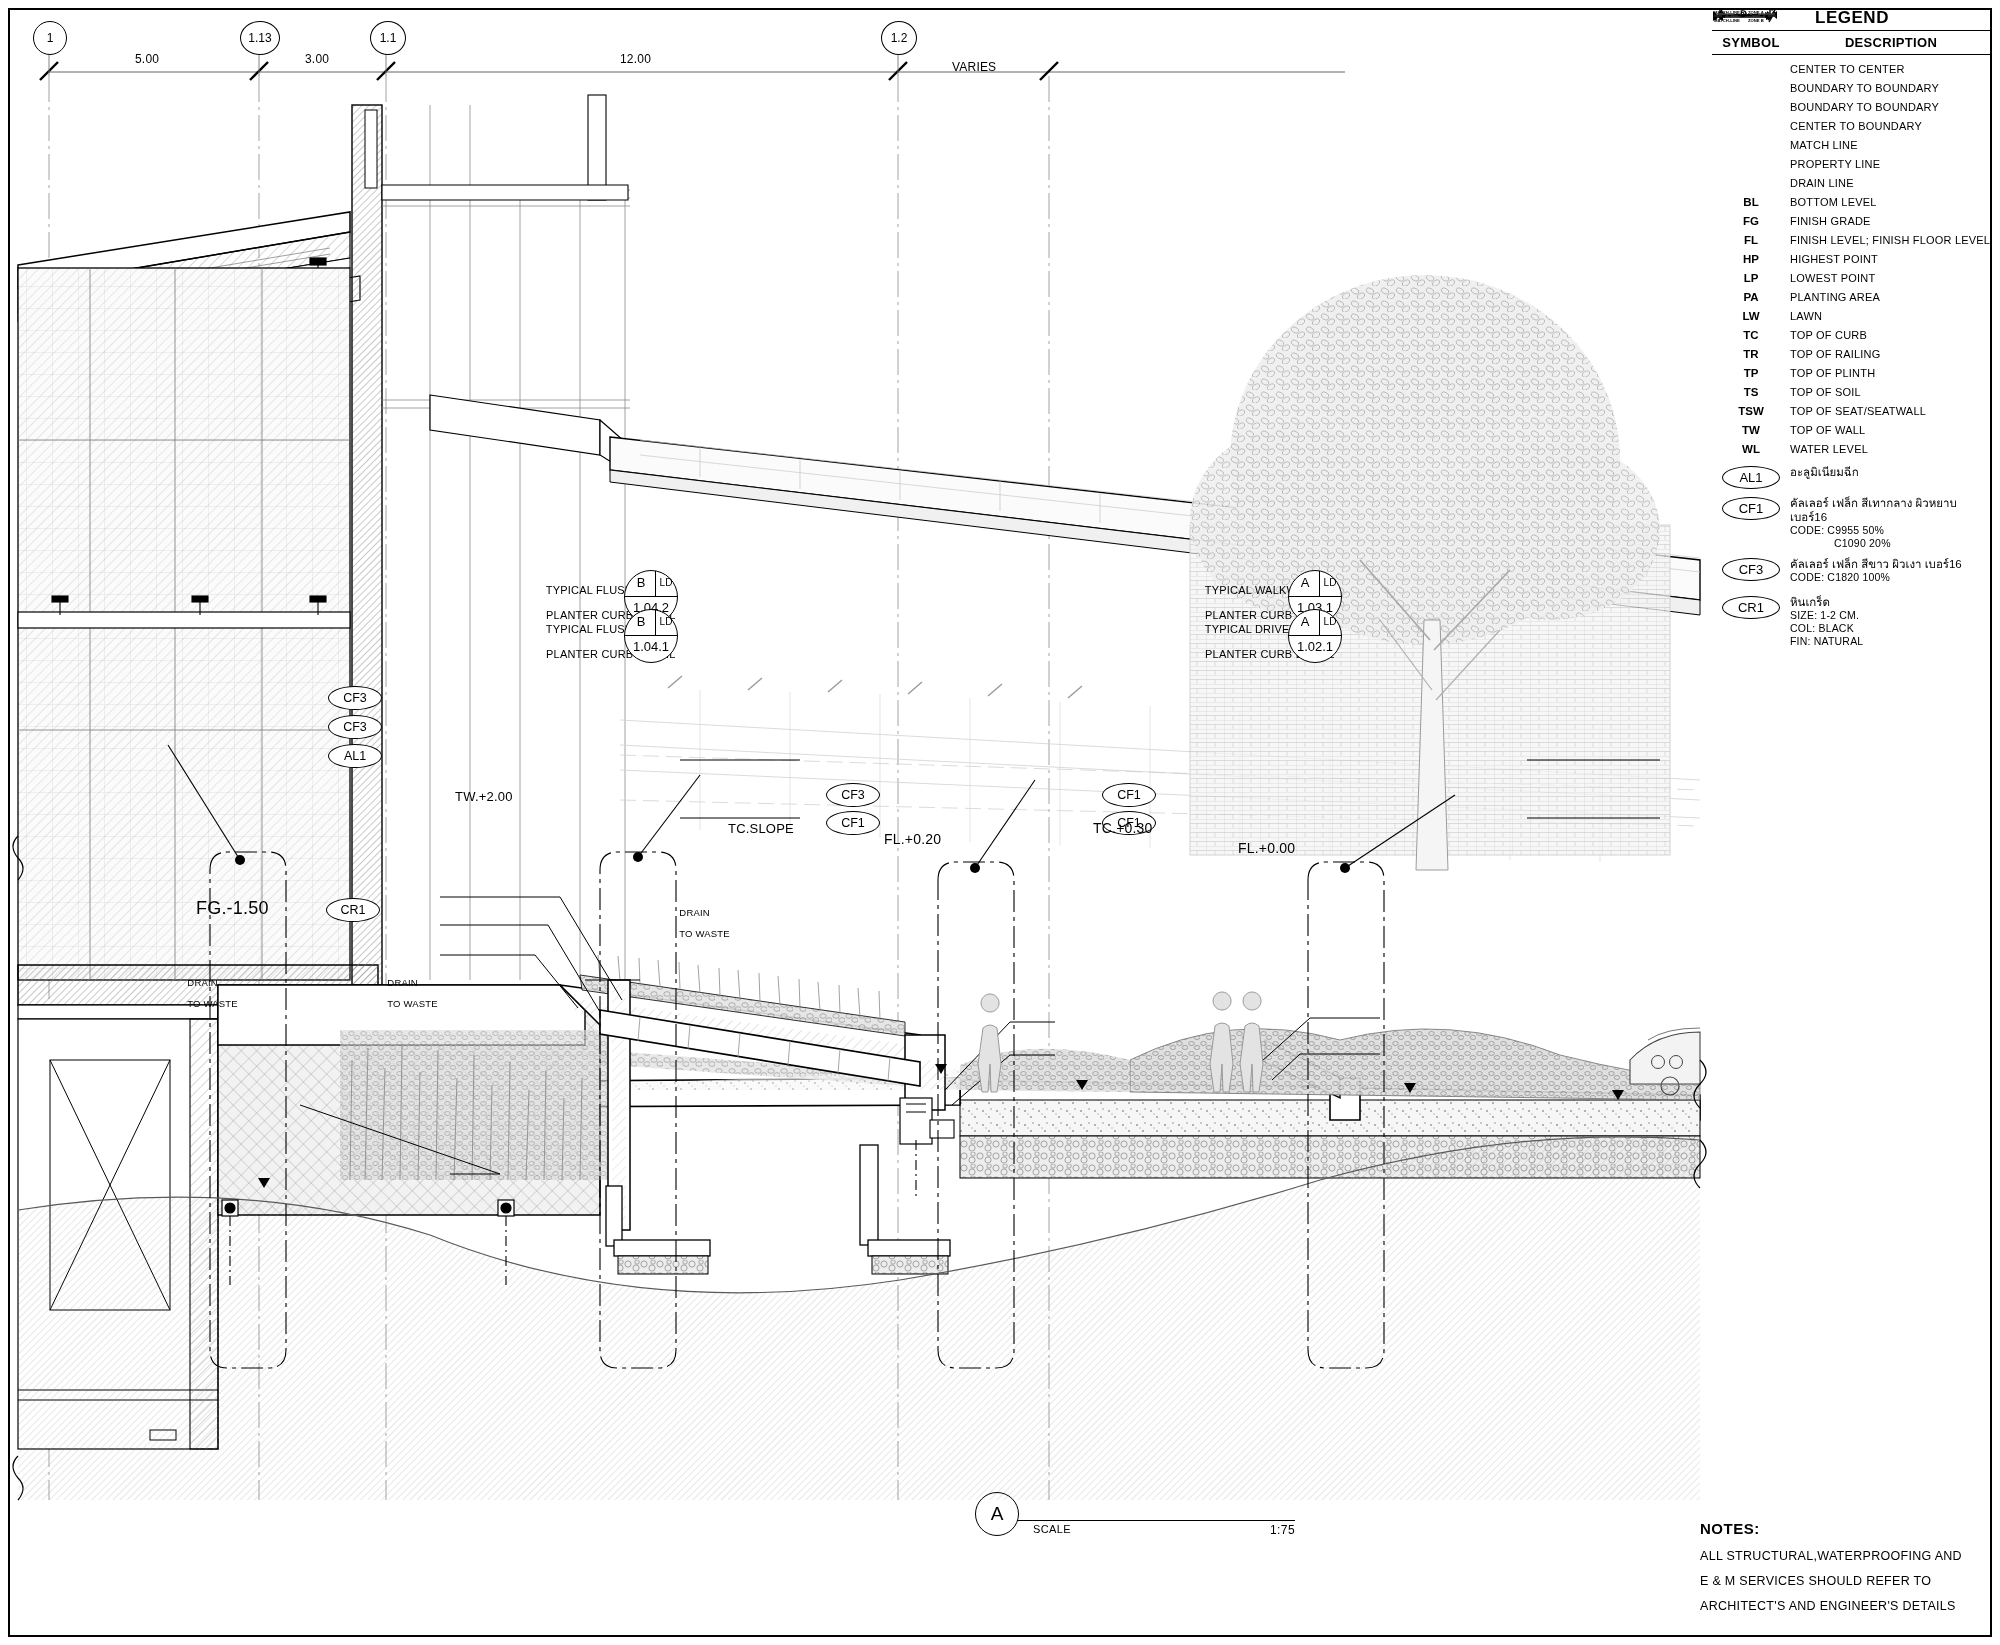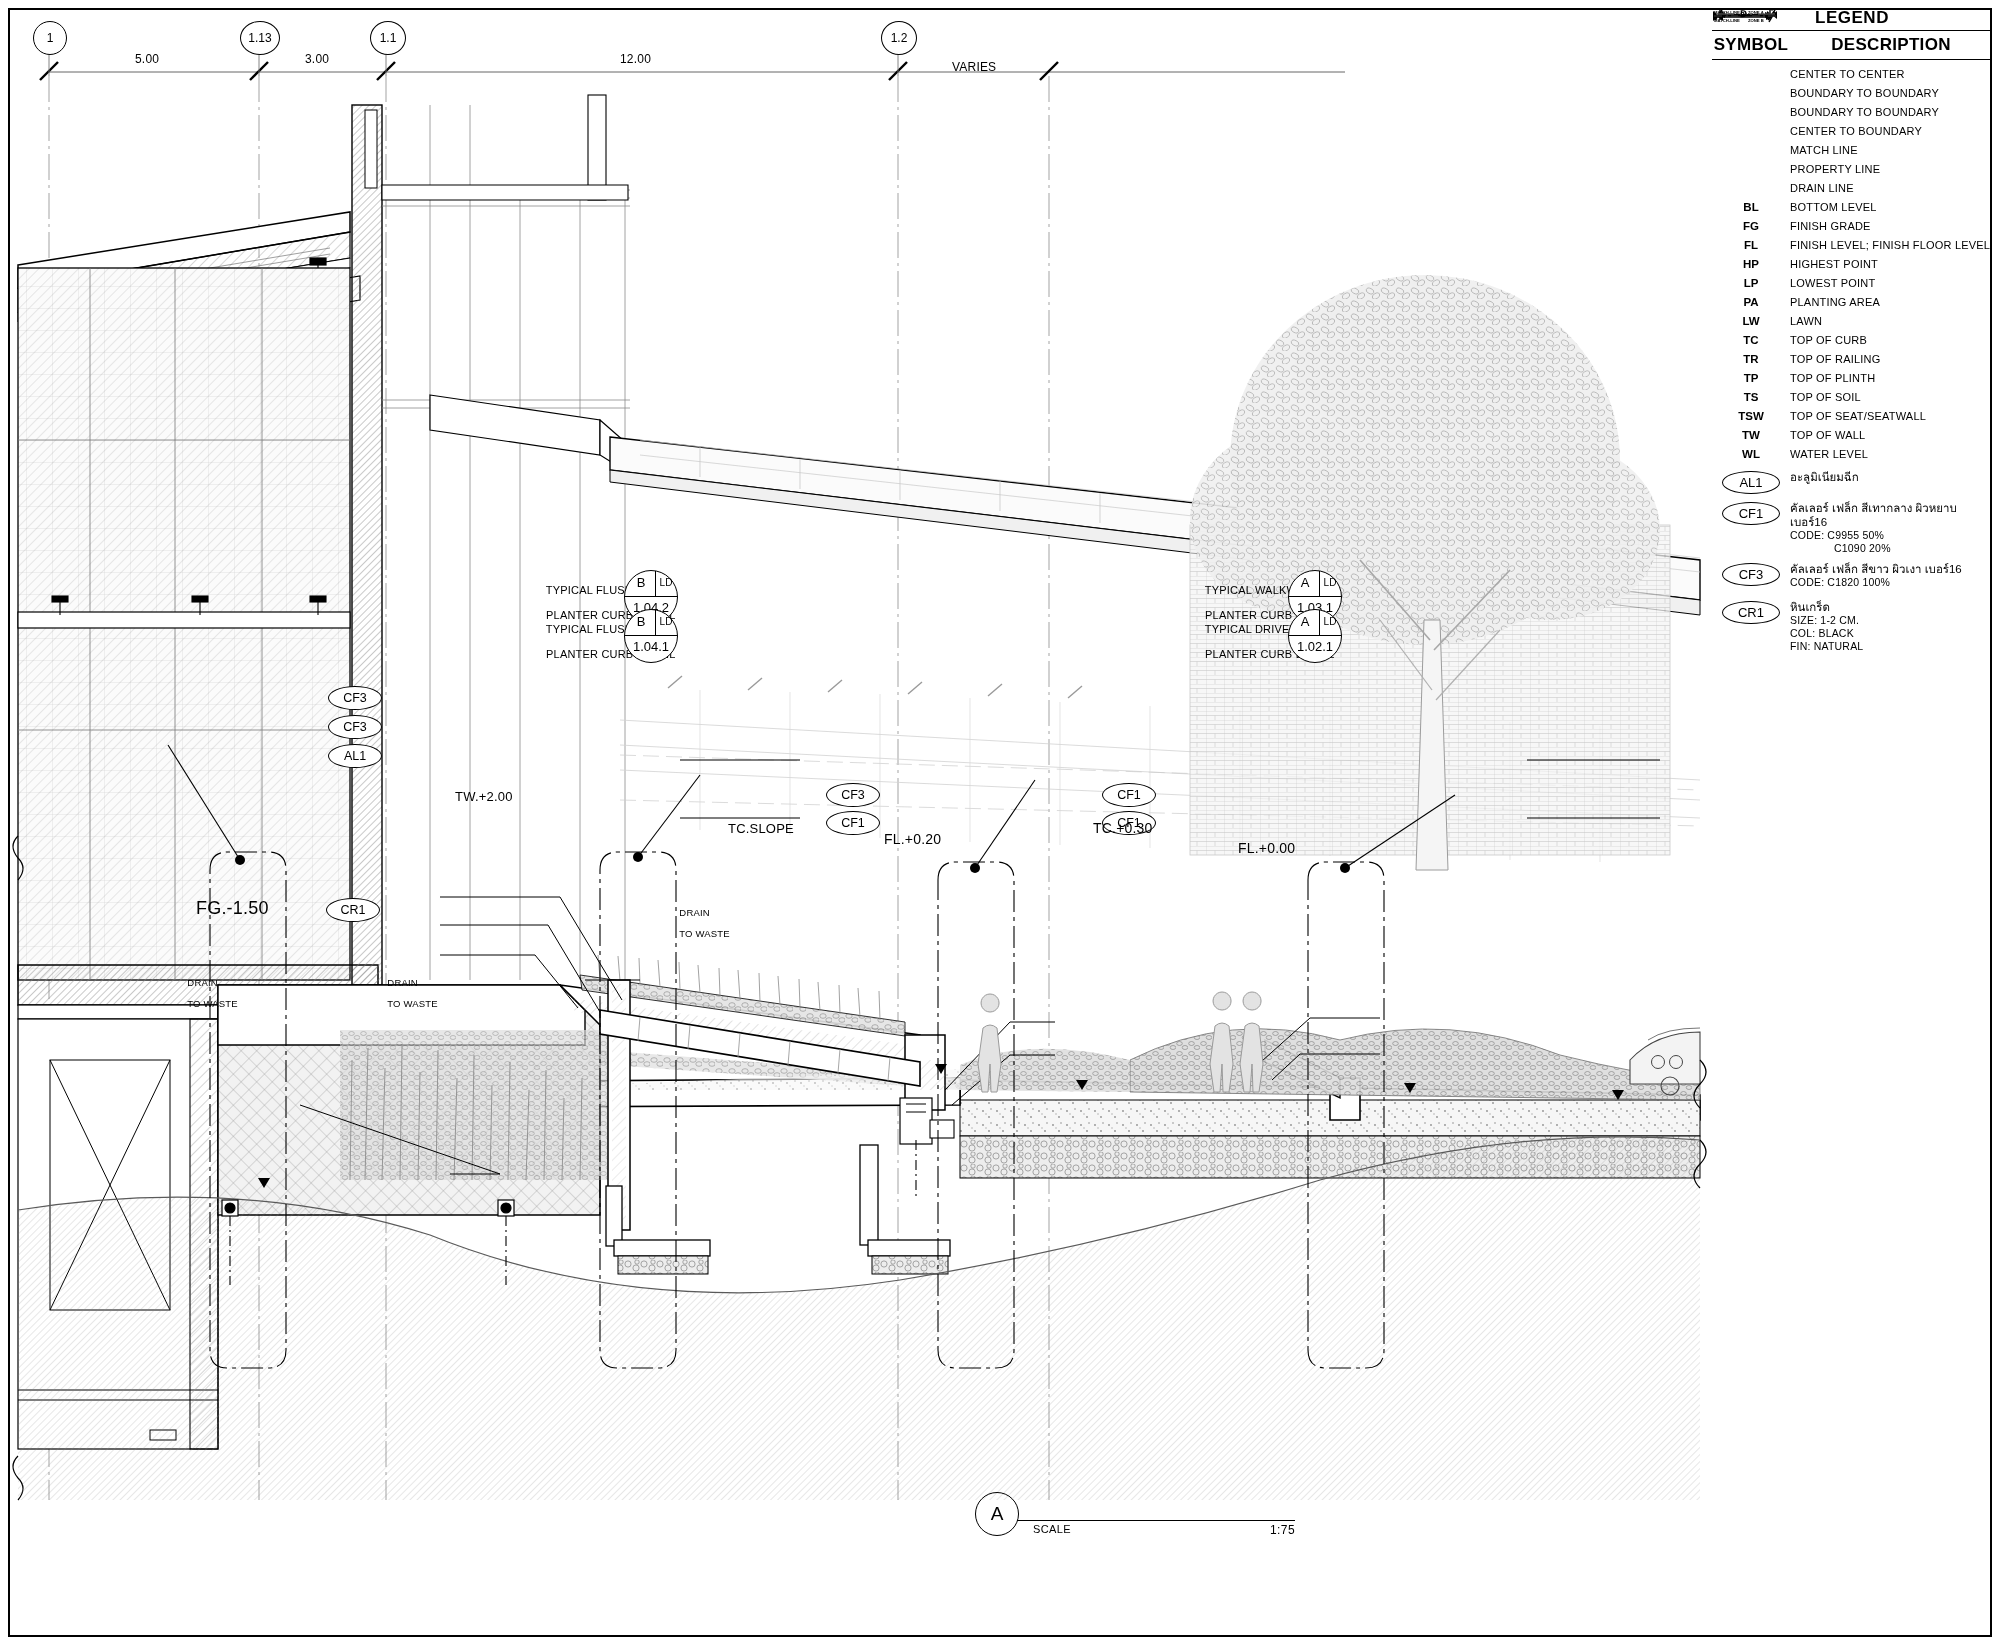--- a/index.html
+++ b/index.html
@@ -7,21 +7,21 @@
        font-family:"Liberation Sans","DejaVu Sans",sans-serif;color:#000;}
   .sheet{position:absolute;inset:0;}
   .border{position:absolute;left:8px;top:8px;width:1984px;height:1629px;
           border:2px solid #000;box-sizing:border-box;}
   svg{position:absolute;left:0;top:0;}
 
   
   .legend{position:absolute;left:1712px;top:8px;width:280px;}
   .legend-title{text-align:center;font-size:17px;font-weight:bold;letter-spacing:.5px;padding-bottom:2px;}
   .legend-rule{border-top:1.6px solid #000;}
-  .legend-head{display:flex;font-size:17px;font-weight:bold;padding:4px 0 4px 0;}
+  .legend-head{display:flex;font-size:13px;font-weight:bold;padding:4px 0 4px 0;}
   .legend-head .c1{width:78px;text-align:center;letter-spacing:.3px;}
   .legend-head .c2{flex:1;text-align:center;letter-spacing:.3px;}
   .legend-rows{padding-top:4px;}
   .lrow{display:flex;align-items:center;min-height:19px;font-size:11px;}
   .lrow .sym{width:78px;display:flex;align-items:center;justify-content:center;font-weight:bold;font-size:11.5px;}
   .lrow .desc{flex:1;font-size:11px;letter-spacing:.2px;}
   .mat{display:flex;align-items:flex-start;margin-top:7px;font-size:11px;}
   .mat .sym{width:78px;display:flex;justify-content:center;padding-top:1px;}
   .ell{border:1.2px solid #000;border-radius:50%;width:56px;height:21px;
        display:flex;align-items:center;justify-content:center;font-size:13px;}
@@ -781,13 +781,19 @@
         <div class="body">
           <div class="t">หินเกร็ด</div>
           <div class="code">SIZE:  1-2 CM.</div>
           <div class="code">COL:  BLACK</div>
           <div class="code">FIN:  NATURAL</div>
         </div>
       </div>
     </div>
   </div>
 
+  <div class="notes">
+    <h4>NOTES:</h4>
+    <p>ALL STRUCTURAL,WATERPROOFING AND</p>
+    <p>E &amp; M SERVICES SHOULD REFER TO</p>
+    <p>ARCHITECT'S AND ENGINEER'S DETAILS</p>
+  </div>
 </div>
 
 </body></html>

